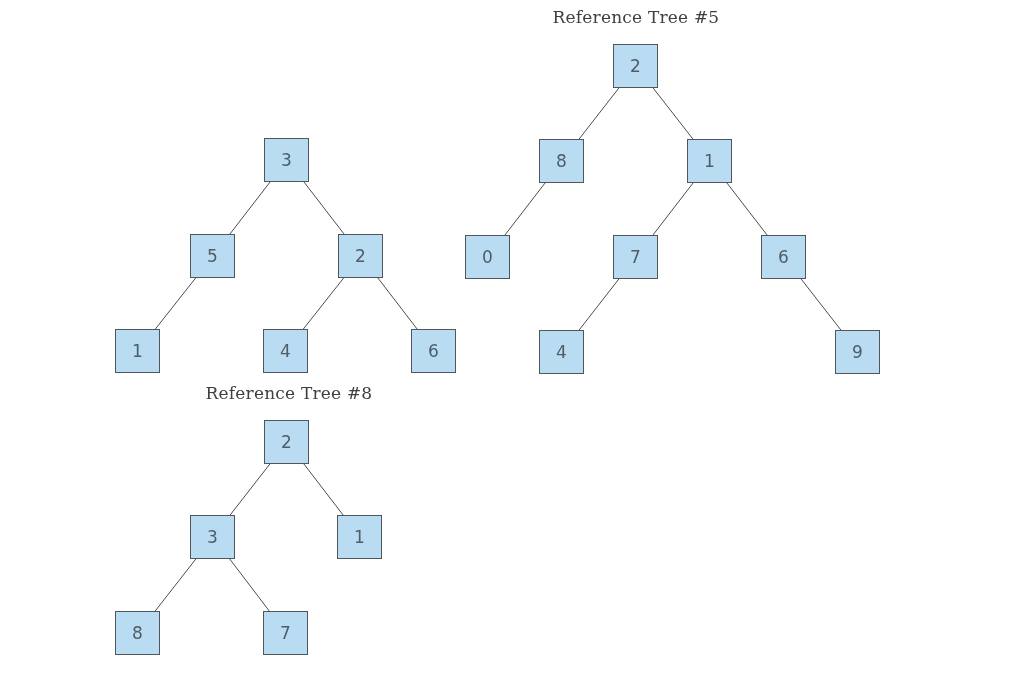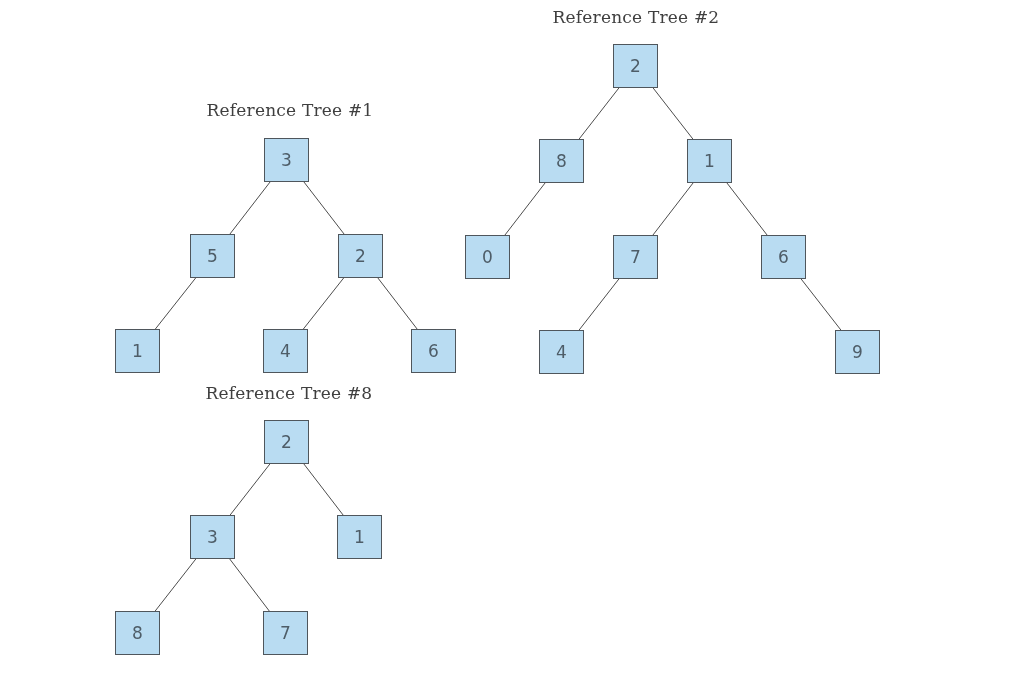--- a/index.html
+++ b/index.html
@@ -65,22 +65,21 @@
       <line x1="562" y1="161" x2="488" y2="257" stroke="#4d4d4d" stroke-width="1"></line>
       <line x1="710" y1="161" x2="636" y2="257" stroke="#4d4d4d" stroke-width="1"></line>
       <line x1="710" y1="161" x2="784" y2="257" stroke="#4d4d4d" stroke-width="1"></line>
       <line x1="636" y1="257" x2="562" y2="352" stroke="#4d4d4d" stroke-width="1"></line>
       <line x1="784" y1="257" x2="858" y2="352" stroke="#4d4d4d" stroke-width="1"></line>
       <line x1="287" y1="442" x2="213" y2="537" stroke="#4d4d4d" stroke-width="1"></line>
       <line x1="287" y1="442" x2="360" y2="537" stroke="#4d4d4d" stroke-width="1"></line>
       <line x1="213" y1="537" x2="138" y2="633" stroke="#4d4d4d" stroke-width="1"></line>
       <line x1="213" y1="537" x2="286" y2="633" stroke="#4d4d4d" stroke-width="1"></line>
     </svg>
-  <div class="tree-title" id="title-0" style="left: 290px; top: 101px;">Reference Tree #1</div>
-  <div class="tree-title" id="title-1" style="left: 636px; top: 8px;">Reference Tree #2</div>
+  <div class="tree-title" id="title-1" style="left: 636px; top: 8px;">Reference Tree #5</div>
   <div class="tree-title" id="title-2" style="left: 289px; top: 384px;">Reference Tree #8</div>
 <div class="tree-node" style="left: 264px; top: 137.5px;">3</div>
     <div class="tree-node" style="left: 190px; top: 233.5px;">5</div>
     <div class="tree-node" style="left: 338px; top: 233.5px;">2</div>
     <div class="tree-node" style="left: 115px; top: 328.5px;">1</div>
     <div class="tree-node" style="left: 263px; top: 328.5px;">4</div>
     <div class="tree-node" style="left: 411px; top: 328.5px;">6</div>
     <div class="tree-node" style="left: 613px; top: 43.5px;">2</div>
     <div class="tree-node" style="left: 539px; top: 138.5px;">8</div>
     <div class="tree-node" style="left: 687px; top: 138.5px;">1</div>

